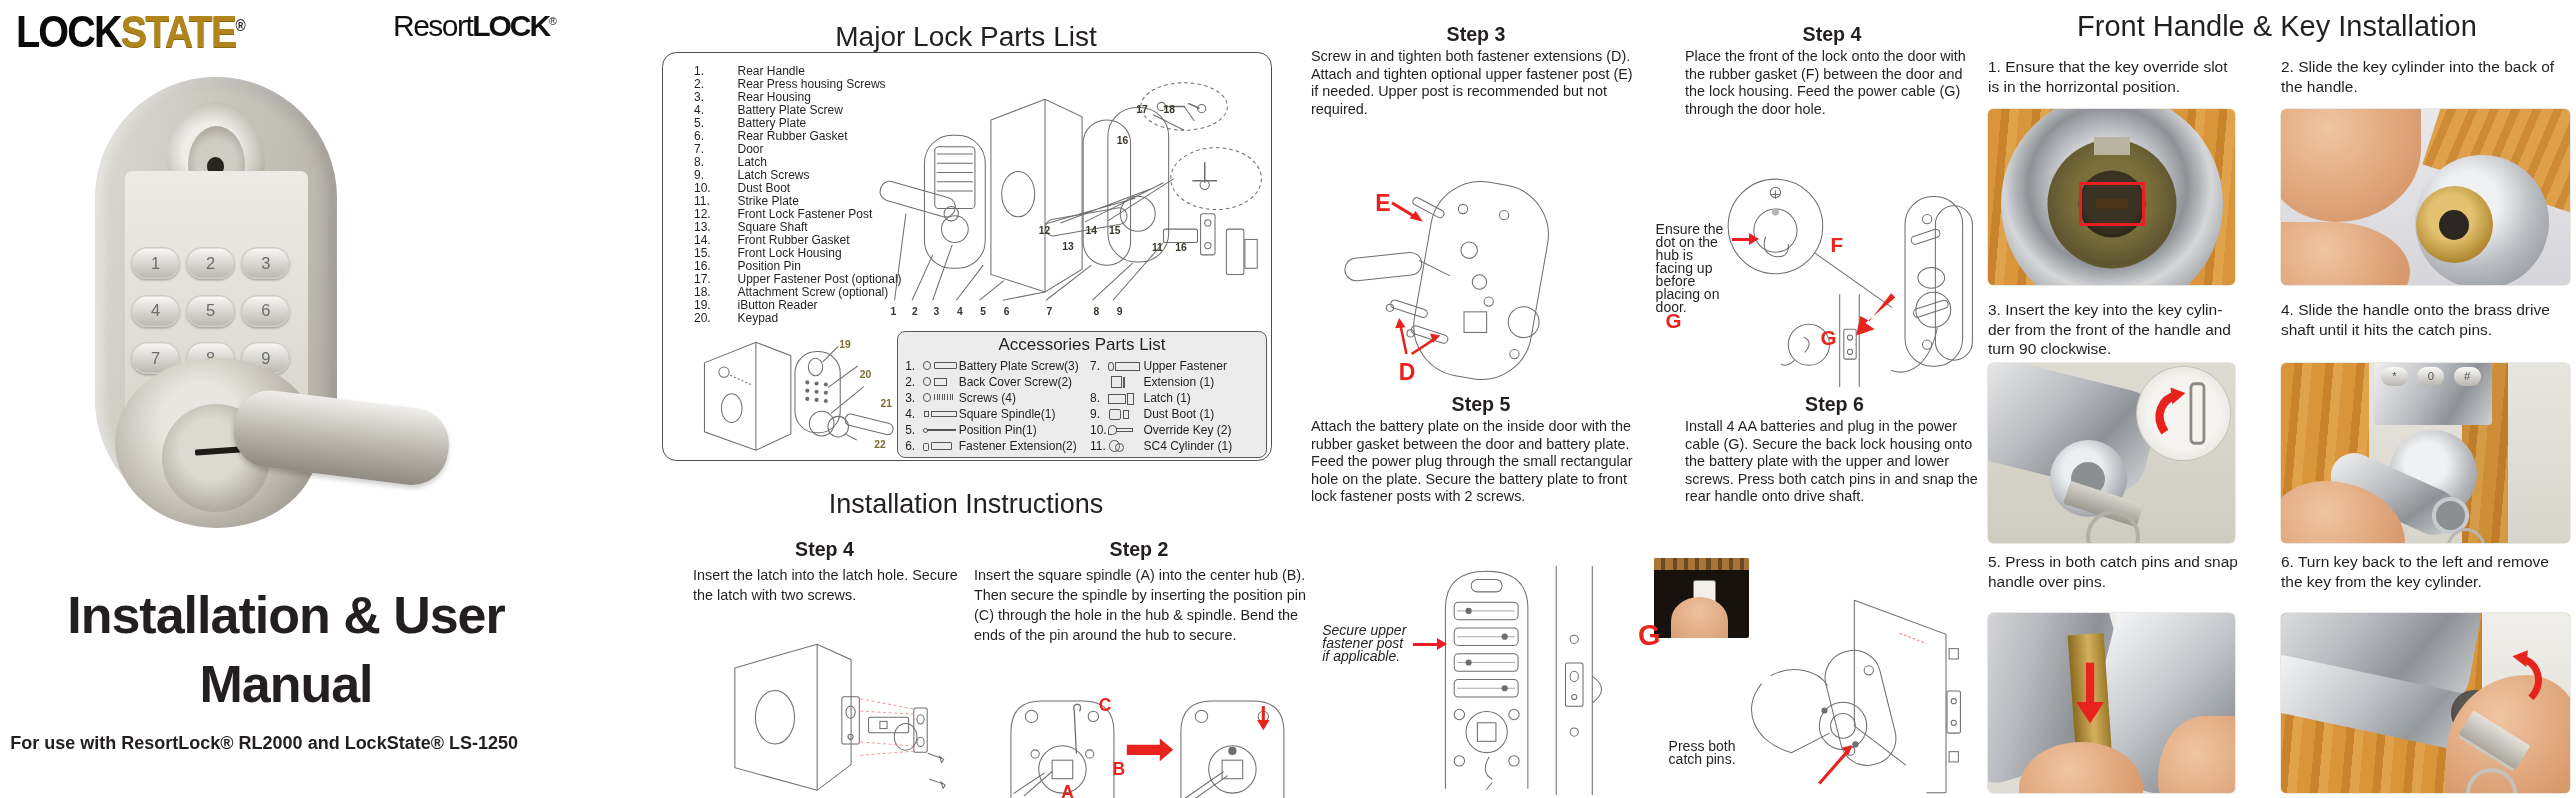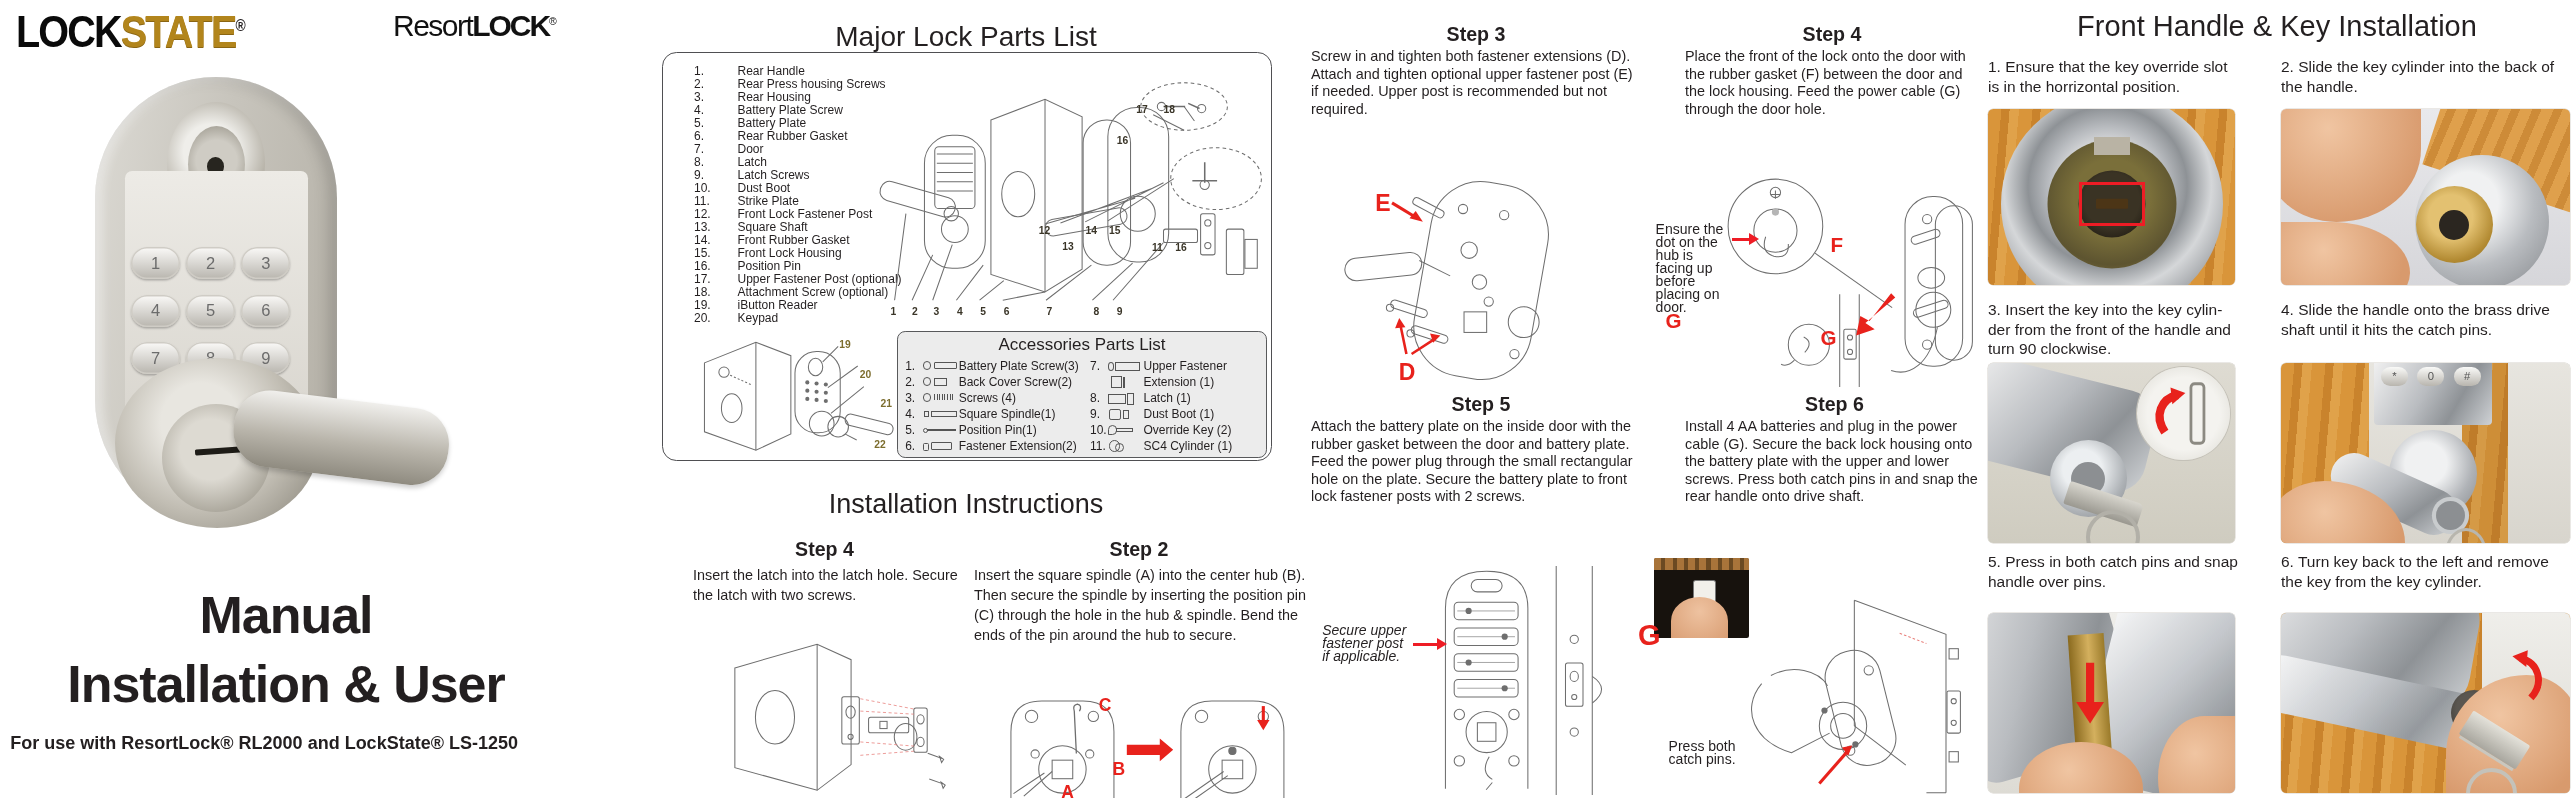--- a/index.html
+++ b/index.html
@@ -178,22 +178,22 @@
       <div class="key">0</div>
       <div class="key">#</div>
     </div>
   <div class="lp-collar"></div>
   <div class="lp-cyl"></div>
   <div class="lp-keyway"></div>
   <div class="lp-handle"></div>
 </div>
 
 <div class="abs manual-title">
+  <div>Installation &amp; User</div>
   <div>Manual</div>
-  <div>Installation &amp; User</div>
 </div>
 <div class="abs manual-sub">For use with ResortLock® RL2000 and LockState® LS-1250</div>
 
 <div class="abs p2-title">Major Lock Parts List</div>
 <div class="abs parts-box"></div>
 
 <div class="abs parts-list">
 
     <div class="parts-row">
       <span class="n">1.</span>

